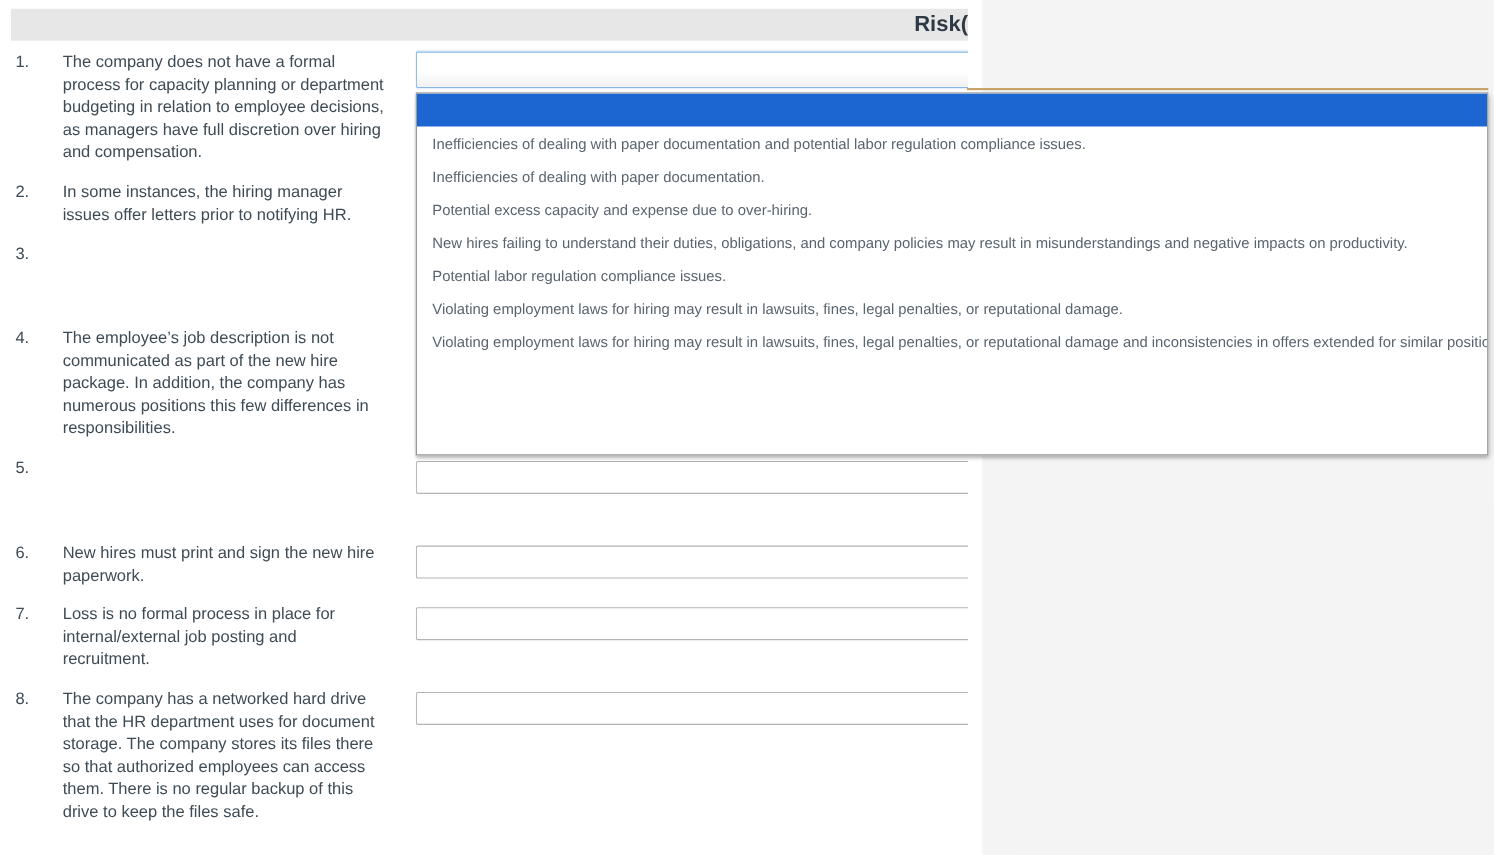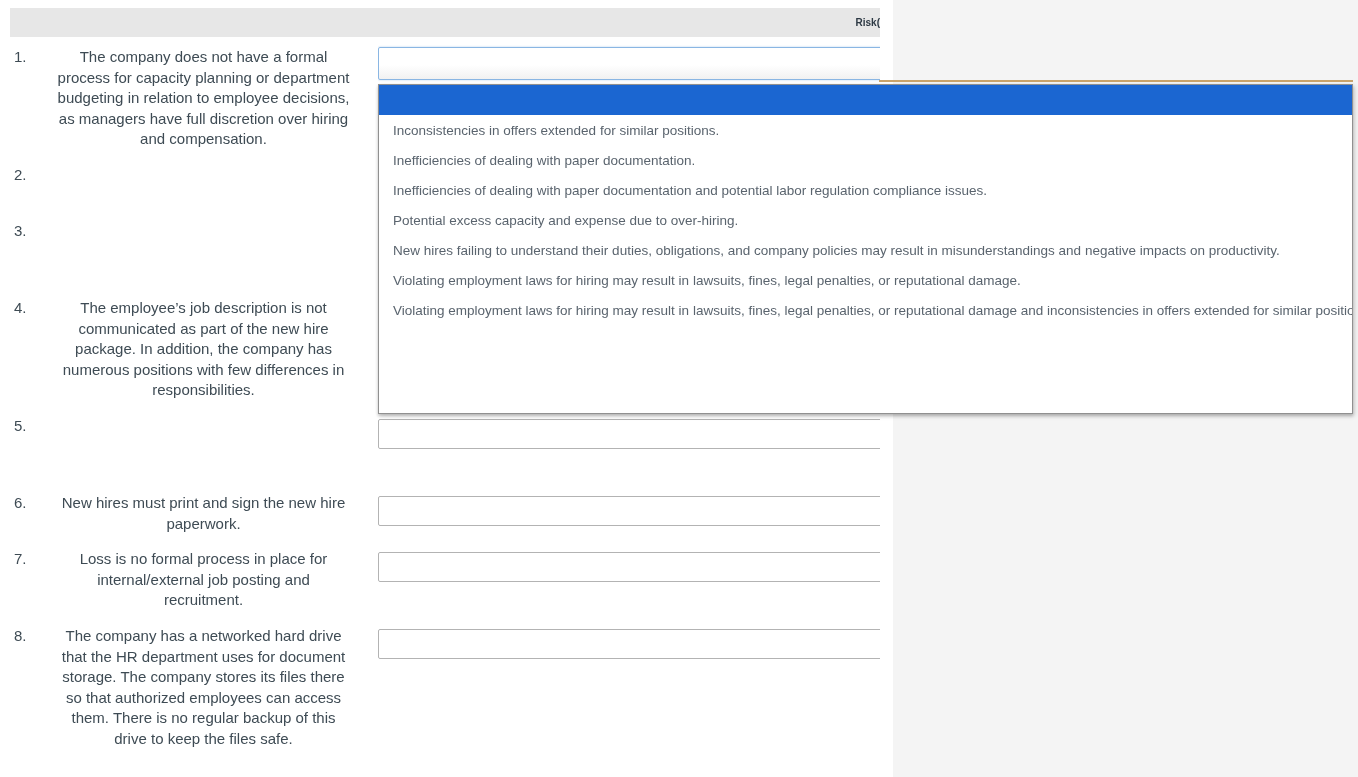--- a/index.html
+++ b/index.html
@@ -12,29 +12,29 @@
   
   .page-backdrop{
     position:absolute;left:893px;top:0;width:465px;height:777px;
     background:#f4f4f4;
   }
   
   .col-header{
     position:absolute;left:10px;top:8px;width:870px;height:29px;
     background:#e7e7e7;overflow:hidden;
     display:flex;align-items:center;justify-content:flex-end;
-    font-size:10px;font-weight:bold;color:#2d3944;
+    font-size:20px;font-weight:bold;color:#2d3944;
   }
   
   .q-row{
     position:absolute;left:14px;width:336px;display:flex;
     font-size:15px;line-height:20.5px;
   }
   .q-num{width:43px;flex:0 0 43px;}
-  .q-text{width:293px;text-align:center;}
+  .q-text{width:293px;}
   
   .select-clip{
     position:absolute;left:378px;top:0;width:502px;height:777px;
     overflow:hidden;z-index:1;
   }
   .risk-select{
     position:absolute;left:0;width:515px;height:30px;
     background:#ffffff;border:1px solid #b3b3b3;border-radius:2px;
     box-sizing:border-box;
   }
@@ -71,27 +71,28 @@
 <div class="col-header">
   <span>Risk(</span>
 </div>
 
 <div class="q-row" style="top:47px">
   <span class="q-num">1.</span>
   <span class="q-text">The company does not have a formal process for capacity planning or department budgeting in relation to employee decisions, as managers have full discretion over hiring and compensation.</span>
 </div>
 <div class="q-row" style="top:165px">
   <span class="q-num">2.</span>
+  <span class="q-text">In some instances, the hiring manager issues offer letters prior to notifying HR.</span>
 </div>
 <div class="q-row" style="top:221px">
   <span class="q-num">3.</span>
 </div>
 <div class="q-row" style="top:298px">
   <span class="q-num">4.</span>
-  <span class="q-text">The employee’s job description is not communicated as part of the new hire package. In addition, the company has numerous positions with few differences in responsibilities.</span>
+  <span class="q-text">The employee’s job description is not communicated as part of the new hire package. In addition, the company has numerous positions this few differences in responsibilities.</span>
 </div>
 <div class="q-row" style="top:416px">
   <span class="q-num">5.</span>
 </div>
 <div class="q-row" style="top:493px">
   <span class="q-num">6.</span>
   <span class="q-text">New hires must print and sign the new hire paperwork.</span>
 </div>
 <div class="q-row" style="top:549px">
   <span class="q-num">7.</span>
@@ -110,20 +111,20 @@
   <div class="risk-select" style="top:419px"></div>
   <div class="risk-select" style="top:496px"></div>
   <div class="risk-select" style="top:552px"></div>
   <div class="risk-select" style="top:629px"></div>
 </div>
 
 <div class="dd-top-edge"></div>
 
 <div class="dropdown">
   <div class="dd-option selected"></div>
-  <div class="dd-option">Inconsistencies in offers extended for similar positions.</div>
+  <div class="dd-option">Inefficiencies of dealing with paper documentation and potential labor regulation compliance issues.</div>
   <div class="dd-option">Inefficiencies of dealing with paper documentation.</div>
-  <div class="dd-option">Inefficiencies of dealing with paper documentation and potential labor regulation compliance issues.</div>
   <div class="dd-option">Potential excess capacity and expense due to over-hiring.</div>
   <div class="dd-option">New hires failing to understand their duties, obligations, and company policies may result in misunderstandings and negative impacts on productivity.</div>
+  <div class="dd-option">Potential labor regulation compliance issues.</div>
   <div class="dd-option">Violating employment laws for hiring may result in lawsuits, fines, legal penalties, or reputational damage.</div>
   <div class="dd-option">Violating employment laws for hiring may result in lawsuits, fines, legal penalties, or reputational damage and inconsistencies in offers extended for similar positions.</div>
 </div>
 
 </body></html>

